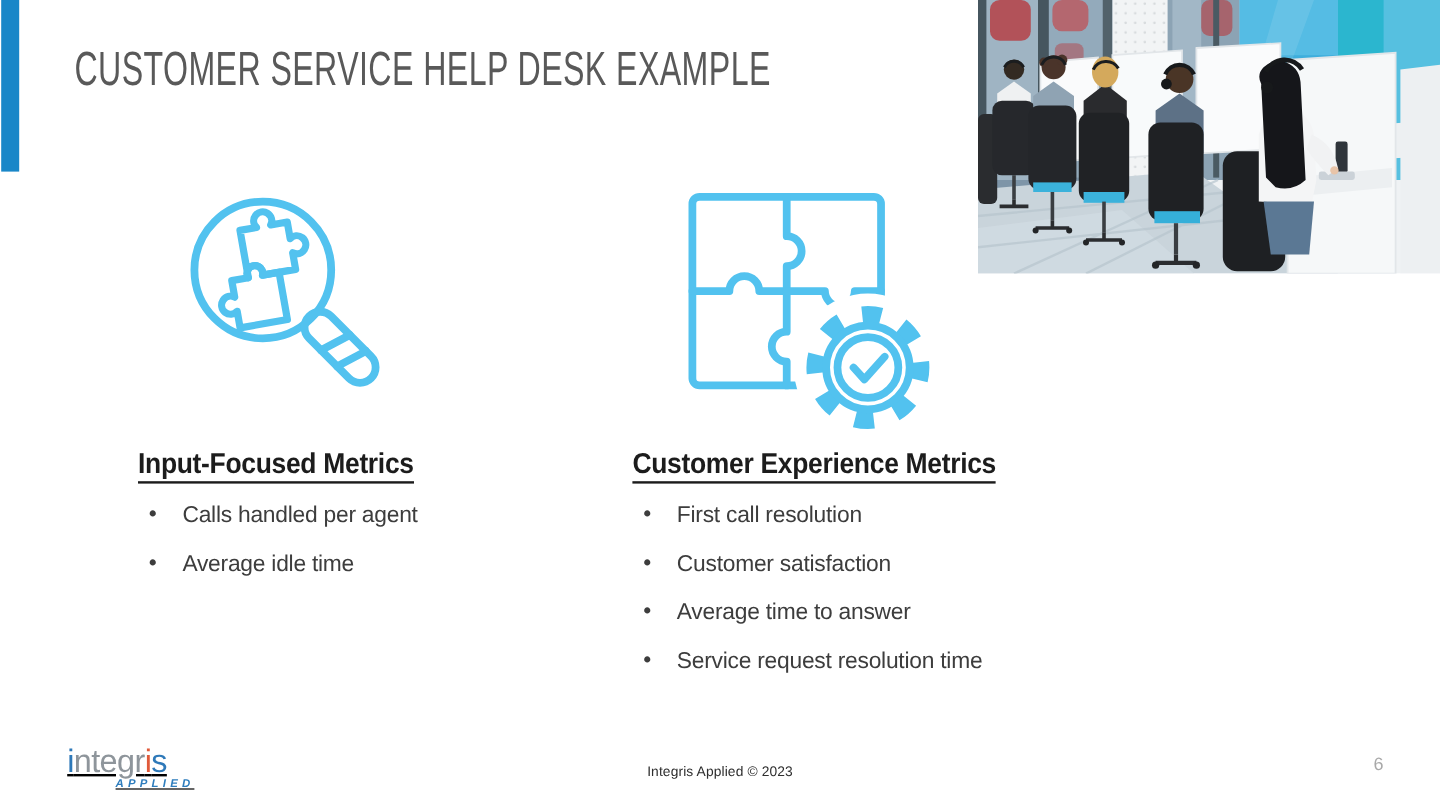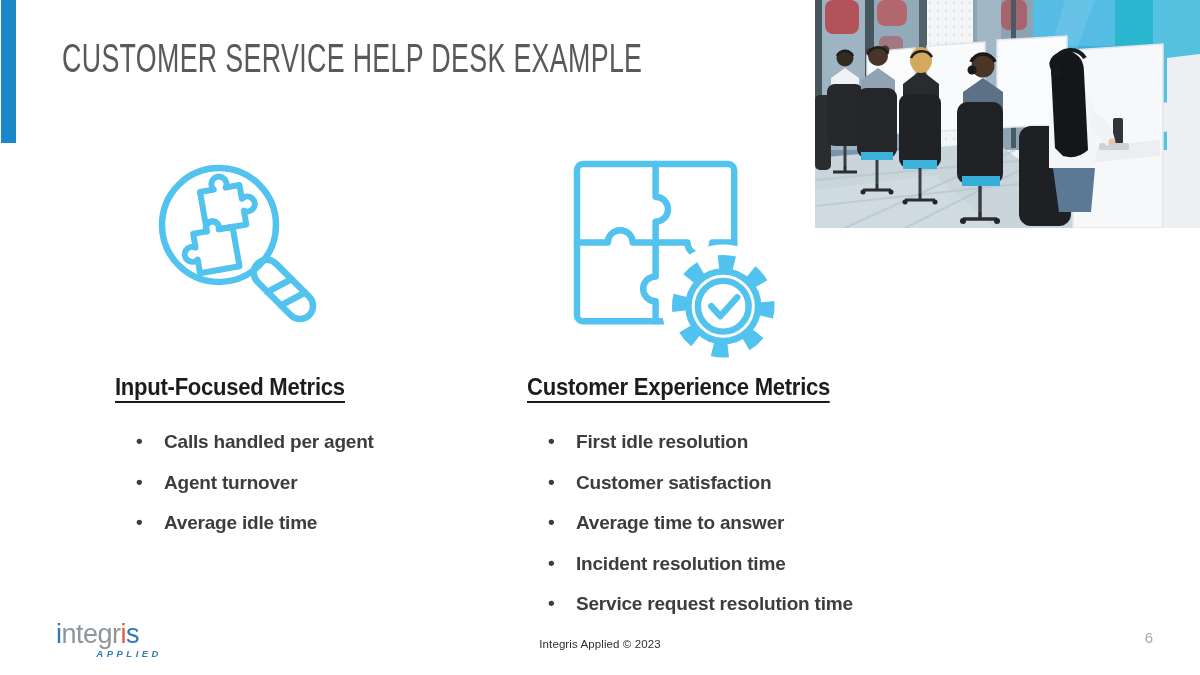--- a/index.html
+++ b/index.html
@@ -15,26 +15,26 @@
 
   .icon-left{position:absolute;left:149px;top:157px;width:177px;height:178px;}
   .icon-right{position:absolute;left:572px;top:159px;width:205px;height:199px;}
 
   .col{position:absolute;top:374px;width:420px;}
   .col-left{left:115px;}
   .col-right{left:527px;}
   .col h3{margin:0 0 13px 0;font-size:24px;line-height:26px;font-weight:700;color:#1c1c1c;
           display:inline-block;border-bottom:2px solid #1c1c1c;padding-bottom:1px;
           letter-spacing:-0.3px;transform:scaleX(0.92);transform-origin:0 0;white-space:nowrap;}
-  .col ul{list-style:none;margin:16px;padding:0;font-weight:bold;}
+  .col ul{list-style:none;margin:4px;padding:0;}
   .col li{position:relative;padding-left:33px;font-size:19px;line-height:20px;
           margin-bottom:20.5px;color:#3d3d3d;letter-spacing:-0.2px;white-space:nowrap;}
   .col li::before{content:"\2022";position:absolute;left:5px;top:-1px;font-size:19px;color:#3d3d3d;}
 
-  .logo{position:absolute;left:56px;top:620px;width:106px;}
+  .logo{position:absolute;left:56px;top:620px;width:106px;text-decoration:underline;}
   .logo-word{font-size:27px;line-height:28px;font-weight:500;letter-spacing:-0.5px;white-space:nowrap;}
   .logo-c1{color:#2E79B9;} .logo-c2{color:#8E959B;} .logo-c3{color:#E05A3A;} .logo-c4{color:#2E79B9;}
   .logo-tagline{font-size:9.5px;font-style:italic;font-weight:700;letter-spacing:3.5px;
                 color:#2E7DBD;text-align:right;margin-top:0;}
 
   .footer-credit{position:absolute;left:0;right:0;top:638px;text-align:center;
                  font-size:11.5px;color:#2e2e2e;letter-spacing:0.1px;}
   .page-number{position:absolute;right:47px;top:629px;font-size:15px;color:#a9a9a9;}
 
   
@@ -175,32 +175,30 @@
     <circle class="teeth" cx="152" cy="148" r="43" stroke-dasharray="15.5 18.27" stroke-dashoffset="5"></circle>
     <circle class="st" cx="152" cy="148" r="35" fill="#ffffff"></circle>
     <circle class="st" cx="152" cy="148" r="25.5"></circle>
     <polyline class="st" points="140,148 149,158 166,139"></polyline>
   </svg>
 
   <div class="col col-left">
     <h3>Input-Focused Metrics</h3>
     <ul>
       <li>Calls handled per agent</li>
-      <li>Agent turnover</li>
       <li>Average idle time</li>
     </ul>
   </div>
 
   <div class="col col-right">
     <h3>Customer Experience Metrics</h3>
     <ul>
-      <li>First idle resolution</li>
+      <li>First call resolution</li>
       <li>Customer satisfaction</li>
       <li>Average time to answer</li>
-      <li>Incident resolution time</li>
       <li>Service request resolution time</li>
     </ul>
   </div>
 
   <div class="logo">
     <div class="logo-word"><span class="logo-c1">i</span><span class="logo-c2">ntegr</span><span class="logo-c3">i</span><span class="logo-c4">s</span></div>
     <div class="logo-tagline">APPLIED</div>
   </div>
 
   <div class="footer-credit">Integris Applied © 2023</div>

